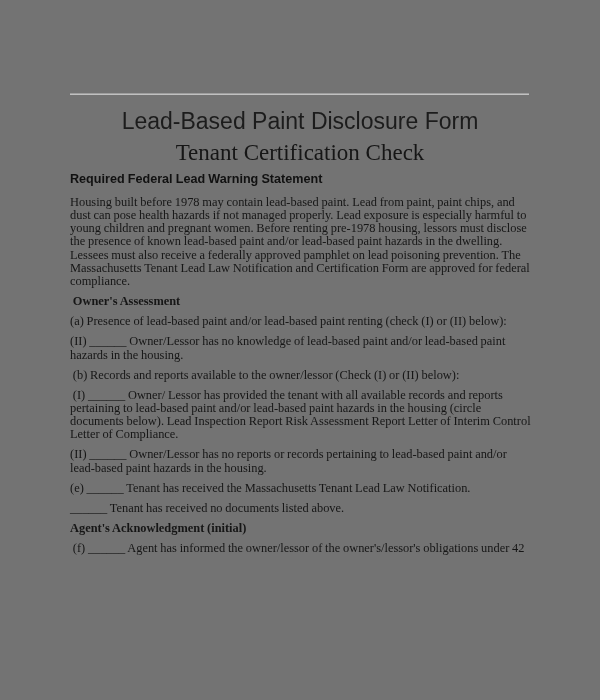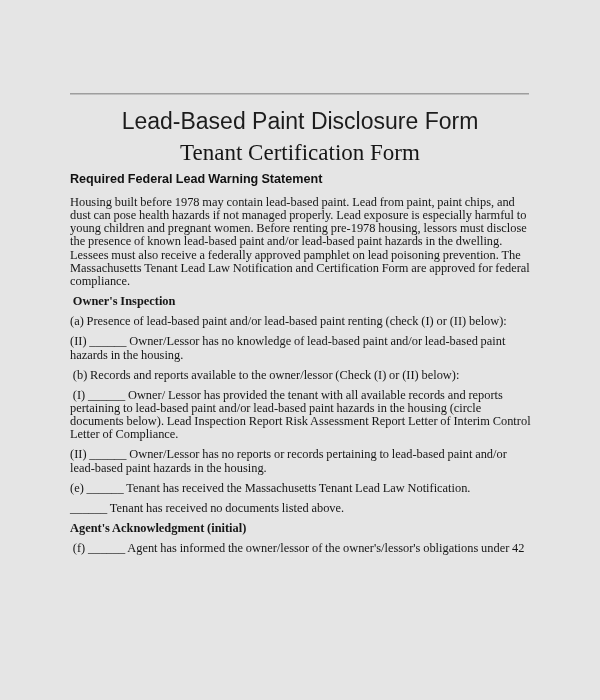--- a/index.html
+++ b/index.html
@@ -4,21 +4,21 @@
 <style>
   html, body {
     margin: 0;
     padding: 0;
     background: #ffffff;
   }
   .page {
     position: relative;
     width: 600px;
     height: 700px;
-    background: #e5e5e5;
+    background: #737373;
     color: #131313;
     overflow: hidden;
   }
   .rule {
     position: absolute;
     left: 70px;
     top: 93px;
     width: 459px;
     height: 2px;
     background: linear-gradient(to bottom, #8d8d8d, #d2d2d2);
@@ -77,29 +77,29 @@
 </style>
 </head>
 <body>
 
 <div class="page">
 
   <div class="rule"></div>
 
   <div class="doc-title">Lead-Based Paint Disclosure Form</div>
 
-  <div class="doc-subtitle">Tenant Certification Form</div>
+  <div class="doc-subtitle">Tenant Certification Check</div>
 
   <div class="content">
 
     <div class="warning-heading">Required Federal Lead Warning Statement</div>
 
     <p>Housing built before 1978 may contain lead-based paint. Lead from paint, paint chips, and dust can pose health hazards if not managed properly. Lead exposure is especially harmful to young children and pregnant women. Before renting pre-1978 housing, lessors must disclose the presence of known lead-based paint and/or lead-based paint hazards in the dwelling. Lessees must also receive a federally approved pamphlet on lead poisoning prevention. The Massachusetts Tenant Lead Law Notification and Certification Form are approved for federal compliance.</p>
 
-    <p class="bold-heading"> Owner's Inspection</p>
+    <p class="bold-heading"> Owner's Assessment</p>
 
     <p>(a) Presence of lead-based paint and/or lead-based paint renting (check (I) or (II) below):</p>
 
 
     <p>(II) ______ Owner/Lessor has no knowledge of lead-based paint and/or lead-based paint hazards in the housing.</p>
 
     <p> (b) Records and reports available to the owner/lessor (Check (I) or (II) below):</p>
 
     <p> (I) ______ Owner/ Lessor has provided the tenant with all available records and reports pertaining to lead-based paint and/or lead-based paint hazards in the housing (circle documents below). Lead Inspection Report Risk Assessment Report Letter of Interim Control Letter of Compliance.</p>
 

